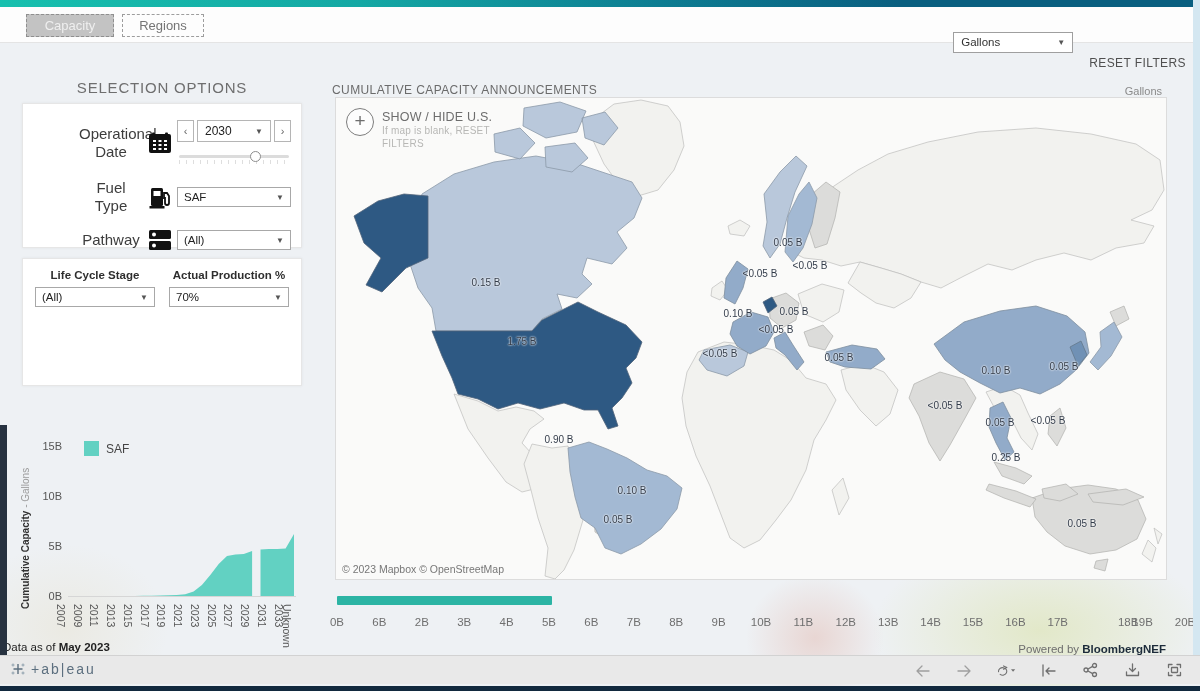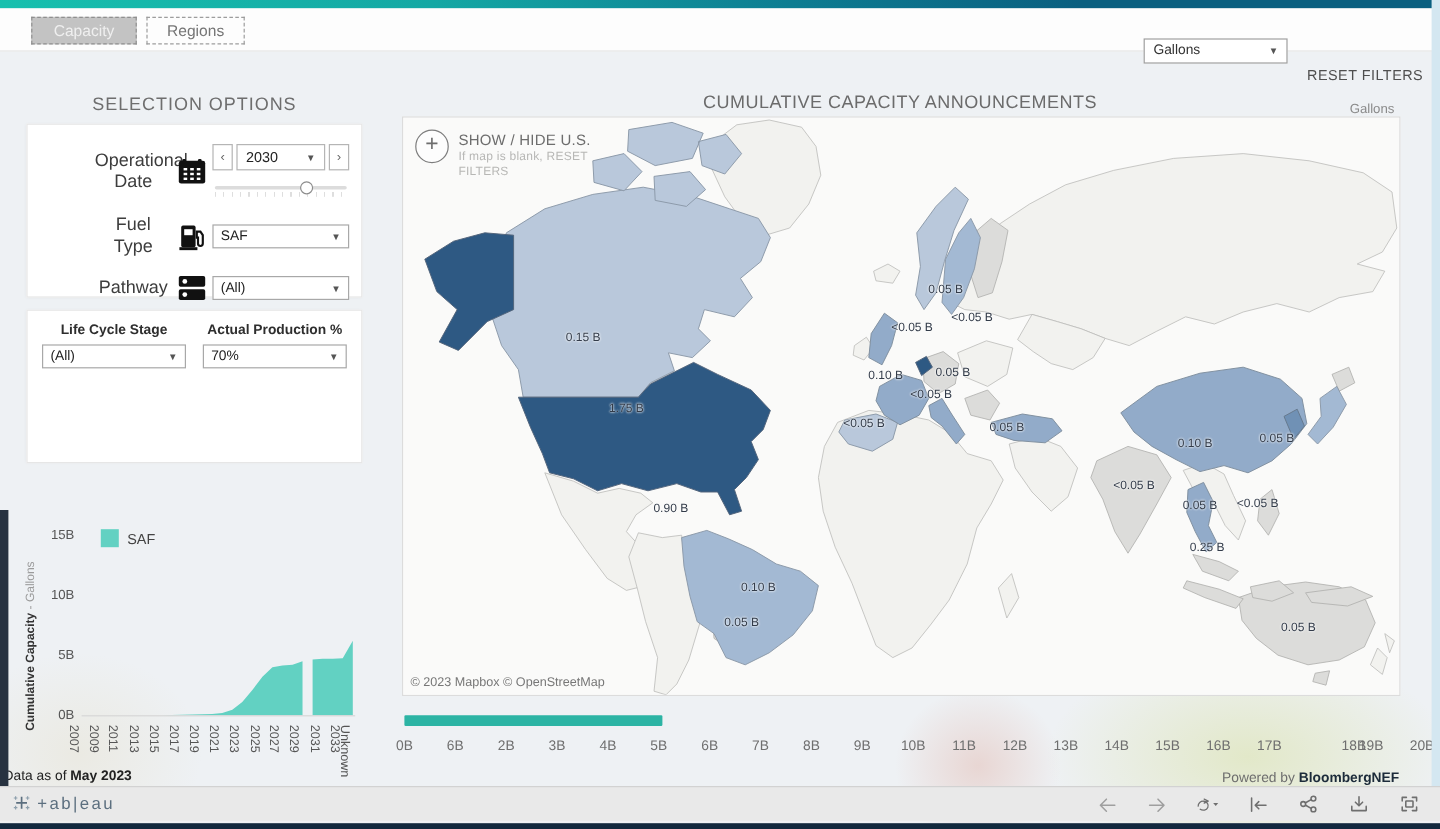--- a/index.html
+++ b/index.html
@@ -65,21 +65,21 @@
   .yticks span { position:absolute; left:30px; width:26px; text-align:right; font-size:11px; color:#555; }
   .plot { position:absolute; left:62px; top:15px; }
   .xlabels { position:absolute; left:64px; top:170px; height:55px; }
   .xlabels span { position:absolute; top:3px; font-size:10.5px; color:#555; white-space:nowrap; transform:rotate(90deg); transform-origin:left top; }
   .axisline { position:absolute; left:62px; top:165px; width:228px; height:1px; background:#d6d6d6; }
 
   .dataasof { position:absolute; left:3px; top:598px; font-size:11.5px; color:#222; z-index:4; }
 
   
   .right { position:absolute; left:332px; top:0; width:860px; height:100%; z-index:1; }
-  .map-title { position:absolute; left:0; top:34px; width:836px; text-align:center; font-size:15px; font-weight:400; color:#6b6b6b; letter-spacing:.4px; }
+  .map-title { position:absolute; left:0; top:40px; width:836px; font-size:12px; font-weight:400; color:#6b6b6b; letter-spacing:.4px; }
   .map-units { position:absolute; right:30px; top:42px; font-size:11px; color:#8a8a8a; }
   .map-panel { position:absolute; left:3px; top:54px; width:832px; height:483px; background:#fafaf9; border:1px solid #dcdcdc; overflow:hidden; }
   .worldmap { position:absolute; left:0; top:0; }
   .maplabels { position:absolute; left:0; top:0; width:100%; height:100%; }
   .maplabel { position:absolute; transform:translate(-50%,-50%); font-size:10px; color:#333c4a; white-space:nowrap;
      text-shadow:0 0 2px rgba(255,255,255,.9),0 0 2px rgba(255,255,255,.9); }
   .map-controls { position:absolute; left:10px; top:10px; display:flex; gap:8px; }
   .zoombtn { width:28px; height:28px; border-radius:50%; border:1.5px solid #7d7d7d; background:rgba(255,255,255,.6); color:#6e6e6e; font-size:19px; line-height:24px; text-align:center; cursor:pointer; }
   .showhide { font-size:12.5px; color:#6d6d6d; letter-spacing:.2px; padding-top:2px; }
   .showhide .hint { font-size:10px; color:#b7b7b5; line-height:1.3; }
@@ -344,21 +344,21 @@
           <g class="max">
             <path d="M18,118 L42,103 L68,96 L92,98 L92,160 L70,170 L46,194 L30,187 L45,160 L28,145 Z"></path>
             <path d="M96,233 L196,233 L206,222 L226,212 L242,204 L262,214 L290,227 L306,244 L300,260 L290,270 L296,285 L286,300 L276,310 L282,328 L272,331 L262,312 L248,312 L228,305 L204,311 L182,305 L162,311 L142,301 L122,296 L116,280 L106,258 Z"></path>
             <path d="M427,204 L436,199 L441,208 L432,215 Z"></path>
           </g>
         </svg>
 
         <div class="maplabels" id="maplabels">
             <span class="maplabel" style="left: 150px; top: 184px;">0.15 B</span>
             <span class="maplabel" style="left: 186px; top: 243px;">1.75 B</span>
-            <span class="maplabel" style="left: 223px; top: 326px;">0.90 B</span>
+            <span class="maplabel" style="left: 223px; top: 341px;">0.90 B</span>
             <span class="maplabel" style="left: 296px; top: 392px;">0.10 B</span>
             <span class="maplabel" style="left: 282px; top: 421px;">0.05 B</span>
             <span class="maplabel" style="left: 424px; top: 175px;">&lt;0.05 B</span>
             <span class="maplabel" style="left: 452px; top: 144px;">0.05 B</span>
             <span class="maplabel" style="left: 474px; top: 167px;">&lt;0.05 B</span>
             <span class="maplabel" style="left: 402px; top: 215px;">0.10 B</span>
             <span class="maplabel" style="left: 458px; top: 213px;">0.05 B</span>
             <span class="maplabel" style="left: 440px; top: 231px;">&lt;0.05 B</span>
             <span class="maplabel" style="left: 384px; top: 255px;">&lt;0.05 B</span>
             <span class="maplabel" style="left: 503px; top: 259px;">0.05 B</span>

